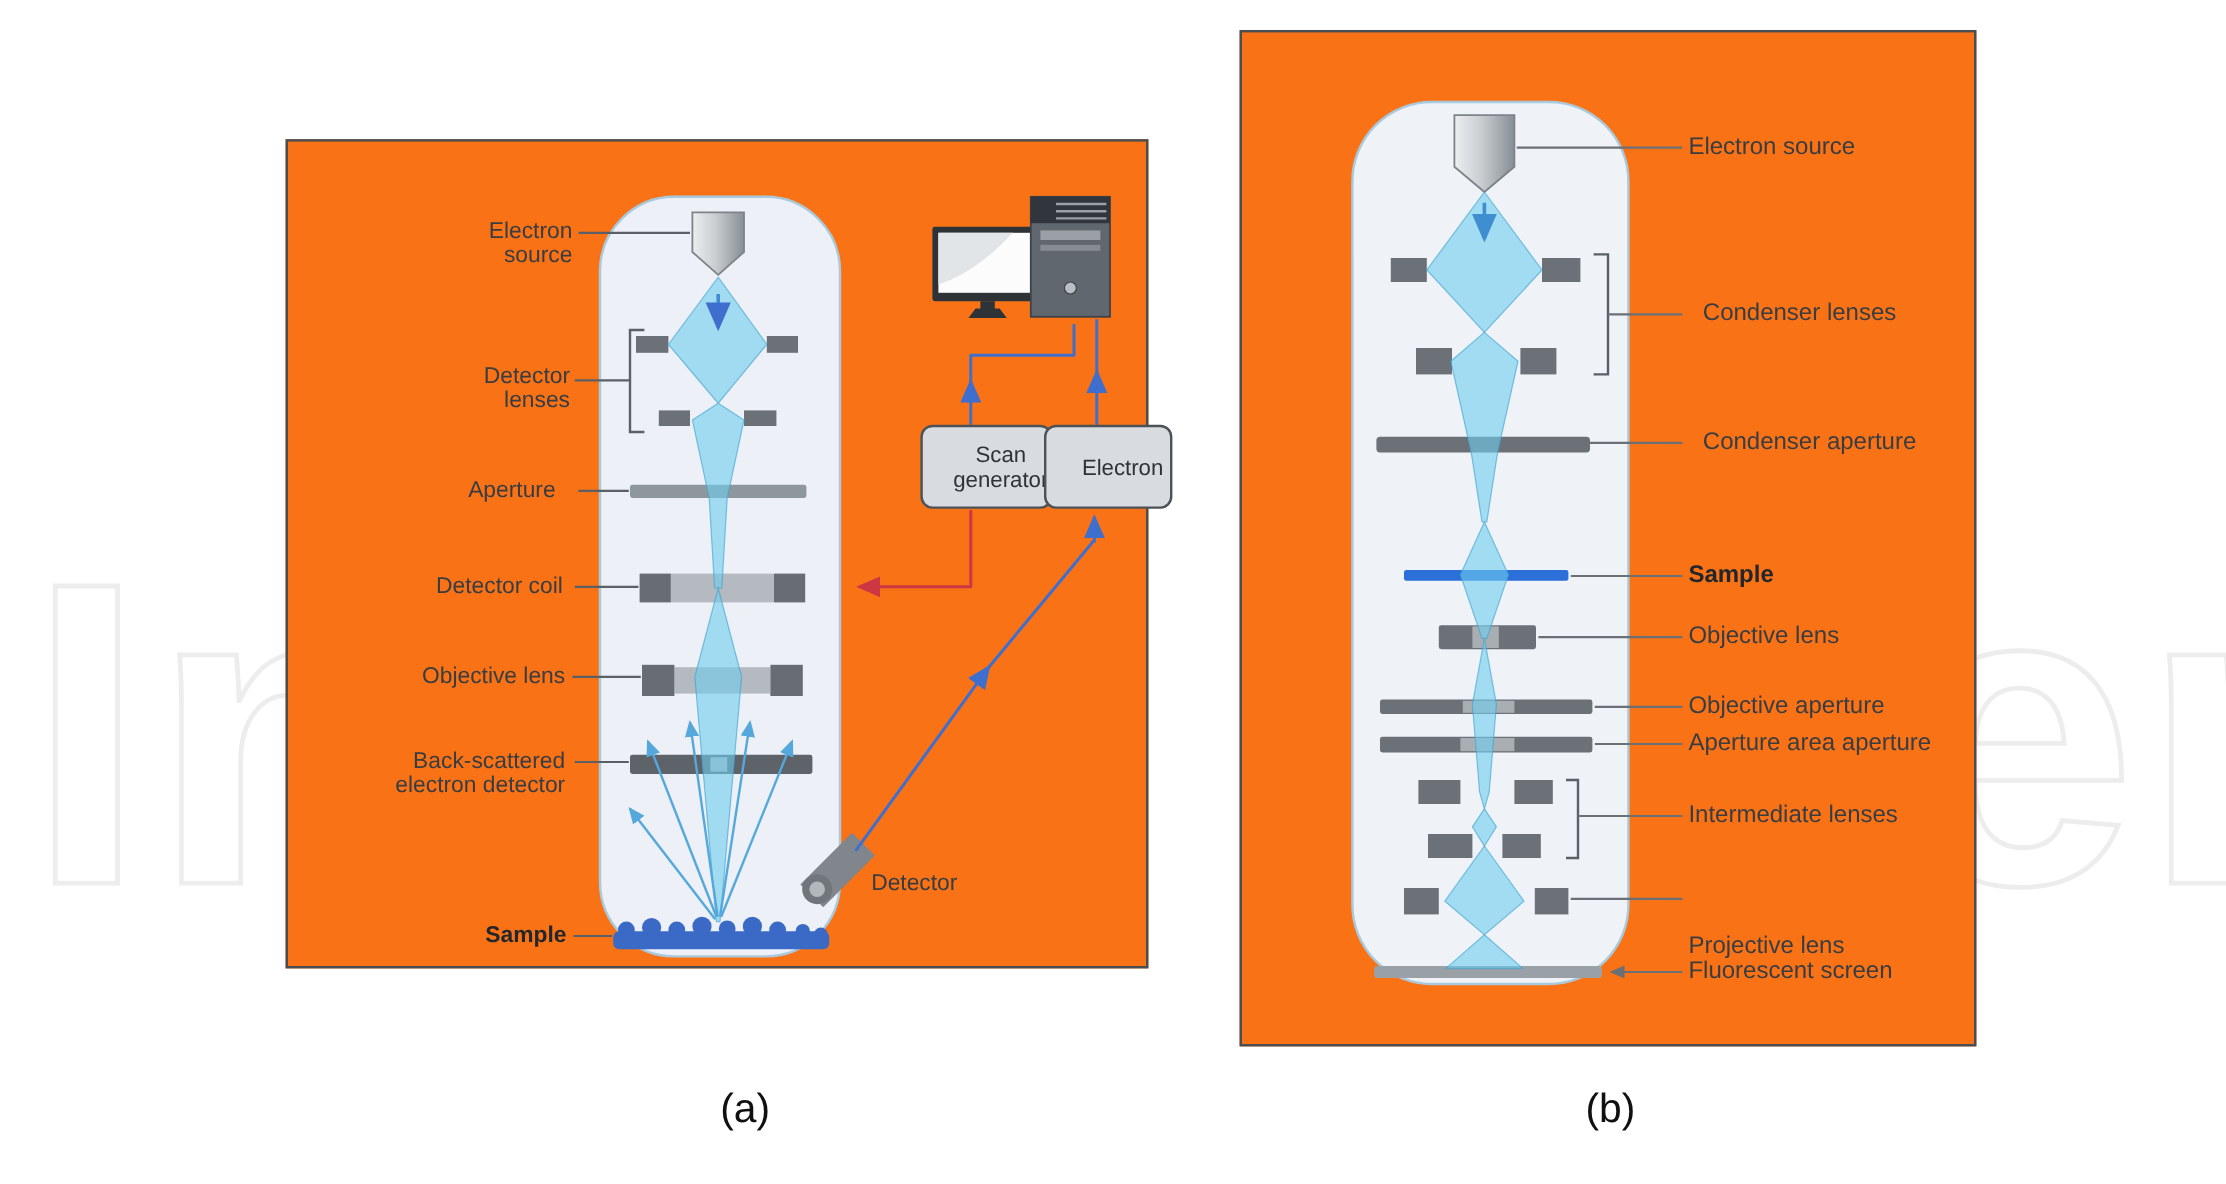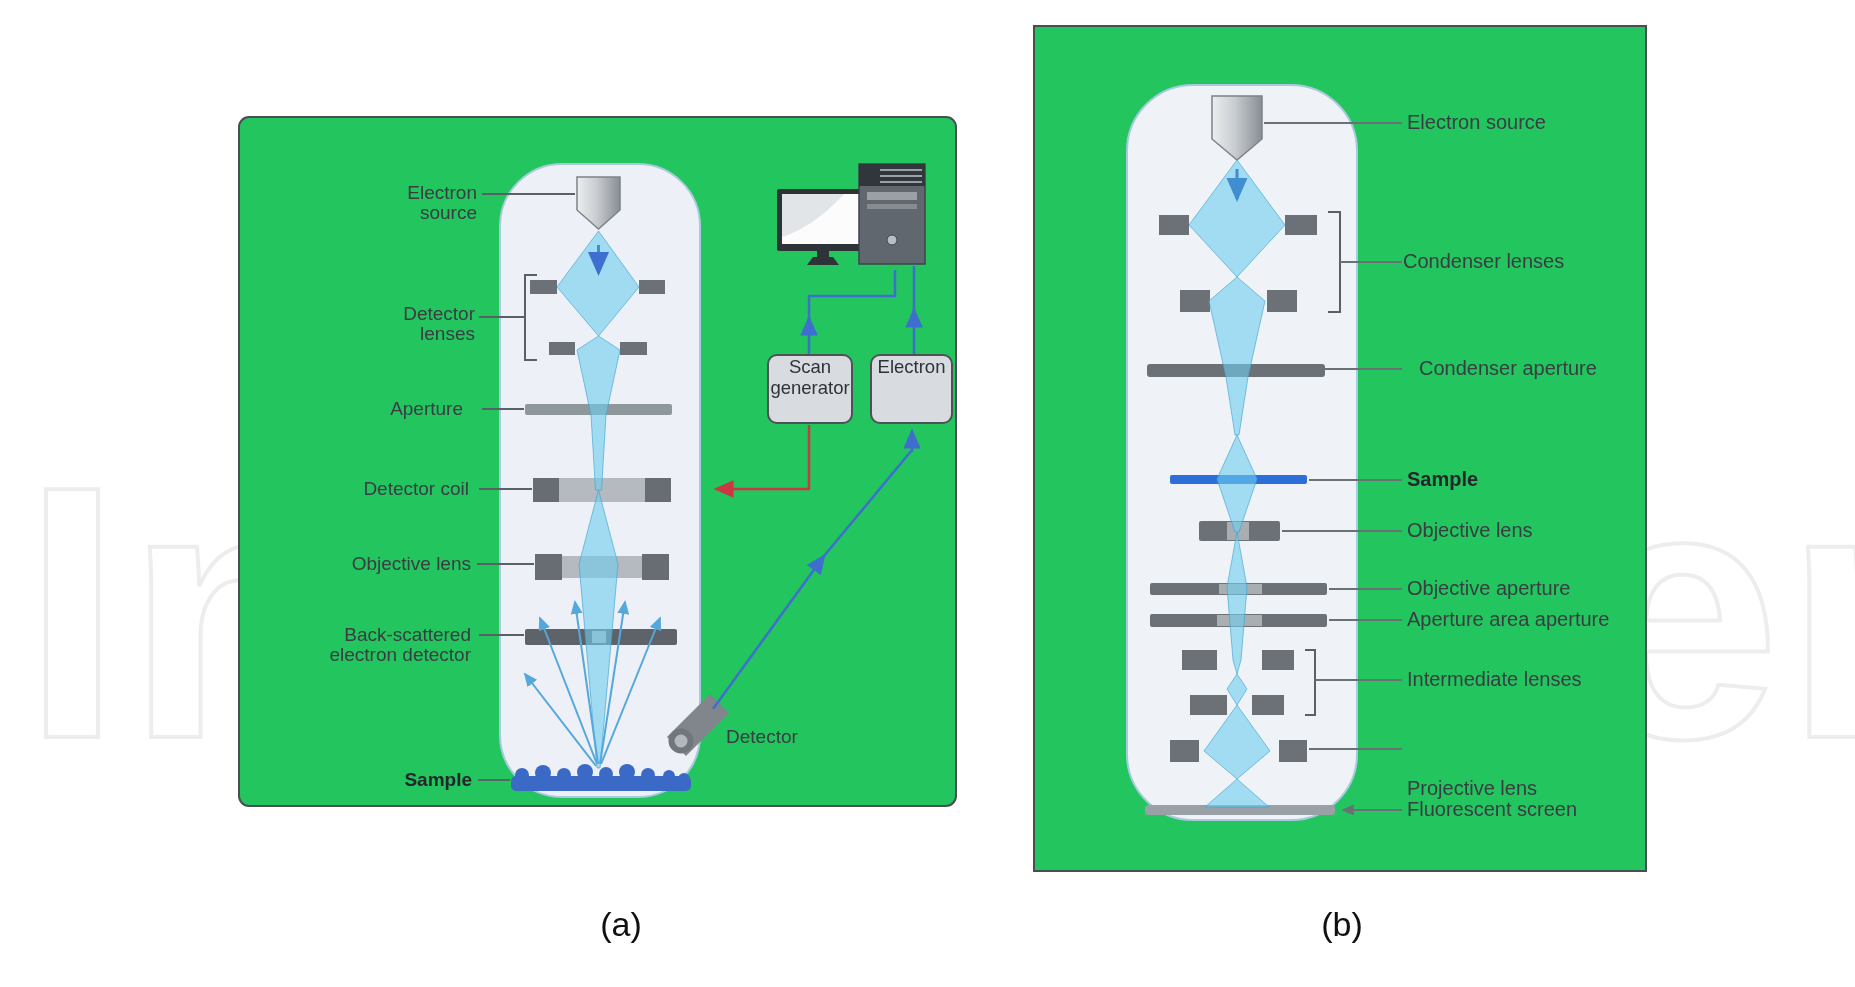--- a/index.html
+++ b/index.html
@@ -5,46 +5,46 @@
   html,body{margin:0;padding:0;}
   body{
     width:1855px;height:987px;position:relative;background:#ffffff;
     font-family:"Liberation Sans", sans-serif;overflow:hidden;
   }
   .watermark{
     position:absolute;z-index:0;font-weight:bold;font-size:360px;line-height:1;
     color:transparent;-webkit-text-stroke:4px #ededed;letter-spacing:4px;user-select:none;
   }
   .panel{
-    position:absolute;background:#22c55e;z-index:1;border:2px solid #494e53;text-decoration:underline;
+    position:absolute;background:#f97316;z-index:1;border:2px solid #494e53;text-decoration:underline;
   }
   .panel svg{position:absolute;left:0;top:0;}
   .lbl{
     position:absolute;font-size:19px;line-height:20px;color:#393d42;white-space:nowrap;z-index:2;
   }
   .lbl.right{text-align:right;}
   .lbl.bold{font-weight:bold;color:#23262a;}
   .lbl span{display:block;}
   .panel-b .lbl{font-size:20px;line-height:21px;}
   .wirebox{
     position:absolute;background:#d8dce0;border:2.5px solid #4d5257;border-radius:10px;
-    display:flex;flex-direction:column;align-items:center;justify-content:flex-start;
-    font-size:18.5px;line-height:21px;color:#2e3338;text-align:center;z-index:2;
+    display:flex;flex-direction:column;align-items:center;justify-content:center;
+    font-size:18.5px;line-height:21px;color:#2e3338;text-align:center;z-index:2;padding-left:24px;
   }
   .caption{
     position:absolute;font-size:34px;color:#101010;z-index:1;transform:translateX(-50%);
   }
 </style>
 </head>
 <body>
 
 <div class="watermark" style="left:22px;top:432px;">In</div>
 <div class="watermark" style="left:1580px;top:432px;">en</div>
 
-<div class="panel panel-a" style="left:238px;top:116px;width:715px;height:687px;border-radius:11px;">
+<div class="panel panel-a" style="left:238px;top:116px;width:715px;height:687px;">
   <svg width="715" height="687" viewBox="0 0 715 687">
     <defs>
       <linearGradient id="gunGradA" x1="0" y1="0" x2="1" y2="0">
         <stop offset="0" stop-color="#eceef0"></stop>
           <stop offset="0.45" stop-color="#c9cdd1"></stop>
           <stop offset="1" stop-color="#878e94"></stop>
       </linearGradient>
       <marker id="abA" markerWidth="9" markerHeight="8" refX="7" refY="3.5" orient="auto">
         <path d="M0,0 L8,3.5 L0,7 Z" fill="#3f6fce"></path>
       </marker>
@@ -266,21 +266,21 @@
       <line x1="247" y1="504" x2="367" y2="504"></line>
       <line x1="294" y1="562" x2="367" y2="562"></line>
       <line x1="294" y1="593" x2="367" y2="593"></line>
       <line x1="280" y1="653" x2="367" y2="653"></line>
       <line x1="274" y1="722" x2="367" y2="722"></line>
       <line x1="367" y1="783" x2="308" y2="783" marker-end="url(#agB)"></line>
     </g>
   </svg>
 
   <div class="lbl" style="left:372px;top:85px;">Electron source</div>
-  <div class="lbl" style="left:368px;top:224px;text-align:right;">Condenser lenses</div>
+  <div class="lbl" style="left:384px;top:224px;text-align:right;">Condenser lenses</div>
   <div class="lbl" style="left:384px;top:331px;text-align:right;">Condenser aperture</div>
   <div class="lbl bold" style="left:372px;top:442px;">Sample</div>
   <div class="lbl" style="left:372px;top:493px;">Objective lens</div>
   <div class="lbl" style="left:372px;top:551px;">Objective aperture</div>
   <div class="lbl" style="left:372px;top:582px;">Aperture area aperture</div>
   <div class="lbl" style="left:372px;top:642px;">Intermediate lenses</div>
   <div class="lbl" style="left:372px;top:711px;margin-top:40px;">Projective lens</div>
   <div class="lbl" style="left:372px;top:772px;">Fluorescent screen</div>
 </div>
 <div class="caption" style="left:1342px;top:905px;">(b)</div>

